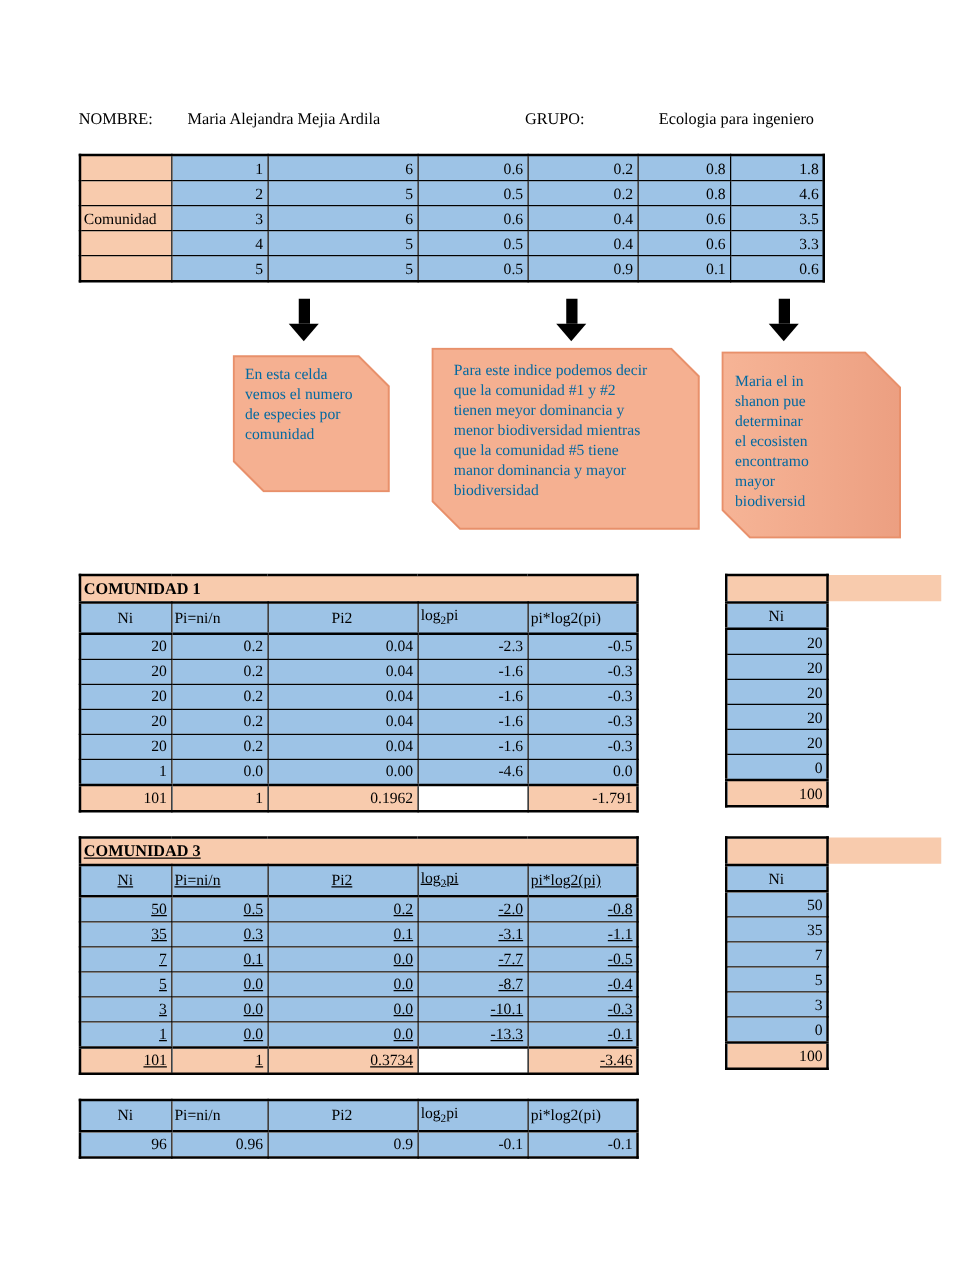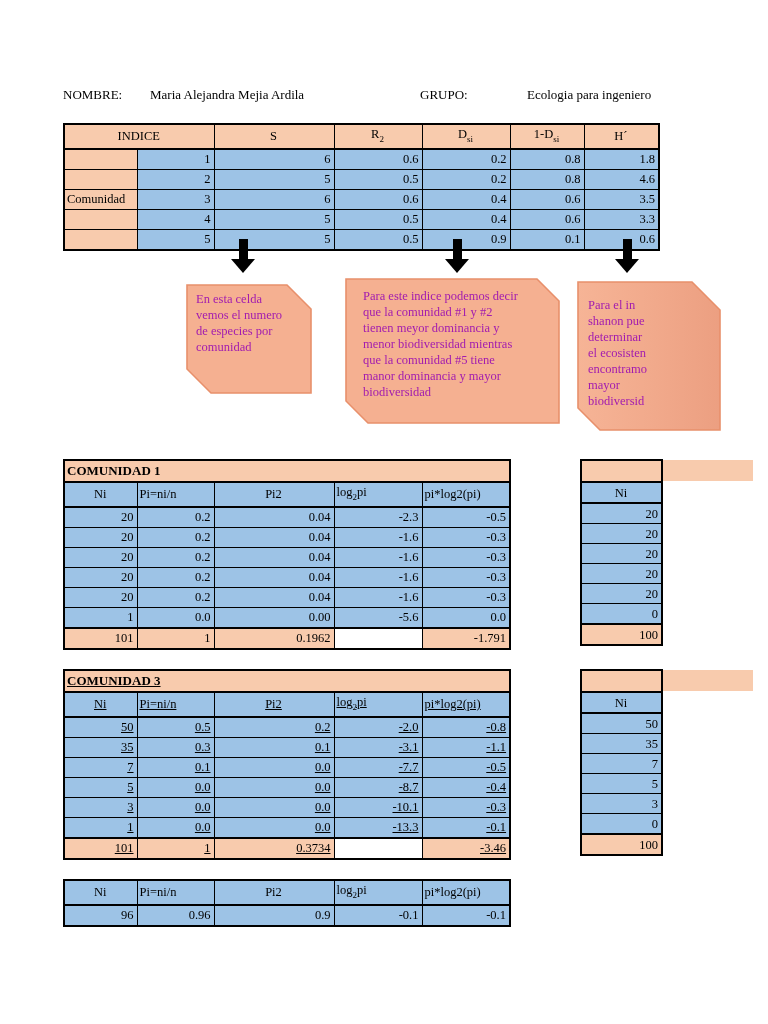--- a/index.html
+++ b/index.html
@@ -24,21 +24,21 @@
   tr.total td{border-top:2.5px solid #000;}
   sub{font-size:9px;}
 
   
   .arrow{position:absolute;width:24px;}
   .arrow .stem{width:9px;height:20px;background:#000;margin:0 auto;}
   .arrow .head{width:0;height:0;border-left:12px solid transparent;border-right:12px solid transparent;
                border-top:14px solid #000;}
 
   
-  .callout-text{position:absolute;font-size:12.5px;line-height:16px;color:#a21caf;overflow:hidden;}
+  .callout-text{position:absolute;font-size:12.5px;line-height:16px;color:#0369a1;overflow:hidden;}
   .callout-text div{white-space:nowrap;overflow:hidden;}
 
   .band{position:absolute;background:#F8CBAD;}
 </style>
 </head>
 <body>
 
 <div class="page">
 
   <div class="abs hline" style="left:0;top:87;top:87px;height:18px;width:644px;">
@@ -52,28 +52,20 @@
     <colgroup>
         <col style="width:73px">
         <col style="width:77px">
         <col style="width:120px">
         <col style="width:88px">
         <col style="width:88px">
         <col style="width:74px">
         <col style="width:75px">
       </colgroup>
     <tbody>
-        <tr class="hdr">
-      <td class="peach c" colspan="2">INDICE</td>
-      <td class="peach c">S</td>
-      <td class="peach c"><span>R</span><sub>2</sub></td>
-      <td class="peach c"><span>D</span><sub>si</sub></td>
-      <td class="peach c"><span>1-D</span><sub>si</sub></td>
-      <td class="peach c">H´</td>
-    </tr>
     <tr>
       <td class="peach"></td>
       <td class="blue num">1</td>
       <td class="blue num">6</td>
       <td class="blue num">0.6</td>
       <td class="blue num">0.2</td>
       <td class="blue num">0.8</td>
       <td class="blue num">1.8</td>
     </tr>
     <tr>
@@ -155,21 +147,21 @@
     <defs>
       <linearGradient id="c3g" x1="0" y1="0" x2="1" y2="0">
         <stop offset="0" stop-color="#F6B496"></stop>
         <stop offset="0.55" stop-color="#F1A98B"></stop>
         <stop offset="1" stop-color="#EC9F81"></stop>
       </linearGradient>
     </defs>
     <polygon points="1,1 115,1 143,29 143,149 23,149 1,127" fill="url(#c3g)" stroke="#E8906B" stroke-width="1.6"></polygon>
   </svg>
   <div class="callout-text" style="left:588px;top:297px;width:76px;">
-    <div>Para el in</div>
+    <div>Maria el in</div>
     <div>shanon pue</div>
     <div>determinar</div>
     <div>el ecosisten</div>
     <div>encontramo</div>
     <div>mayor</div>
     <div>biodiversid</div>
   </div>
 
   <table class="grid abs" style="left:63px;top:459px;width:446px;">
     <colgroup>
@@ -222,21 +214,21 @@
           <td class="blue num">20</td>
           <td class="blue num">0.2</td>
           <td class="blue num">0.04</td>
           <td class="blue num">-1.6</td>
           <td class="blue num">-0.3</td>
         </tr>
     <tr>
           <td class="blue num">1</td>
           <td class="blue num">0.0</td>
           <td class="blue num">0.00</td>
-          <td class="blue num">-5.6</td>
+          <td class="blue num">-4.6</td>
           <td class="blue num">0.0</td>
         </tr>
     <tr class="total">
           <td class="peach num">101</td>
           <td class="peach num">1</td>
           <td class="peach num">0.1962</td>
           <td class="num"></td>
           <td class="peach num">-1.791</td>
         </tr>
   </tbody>

